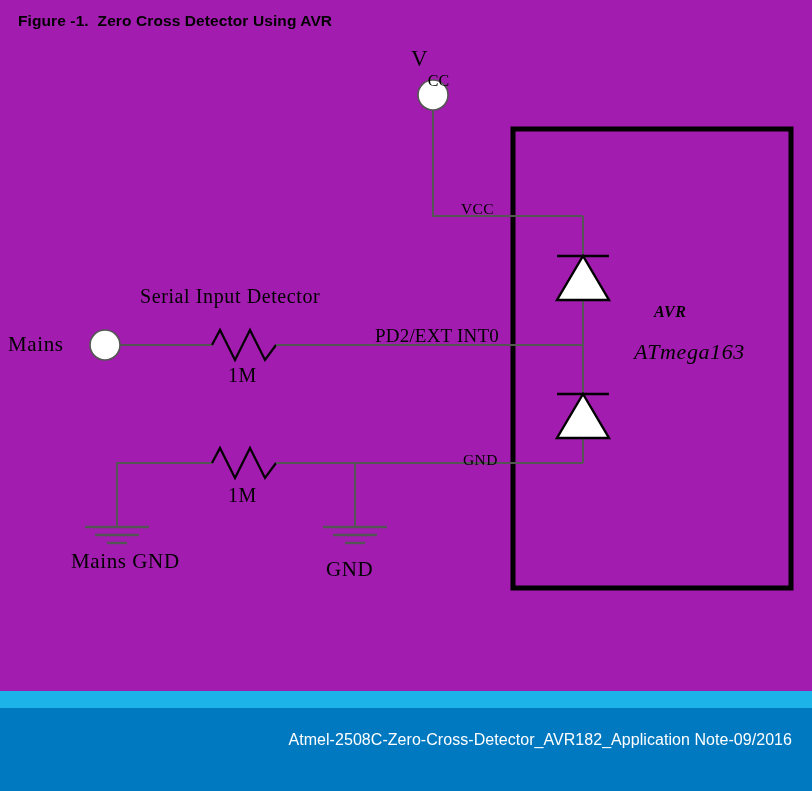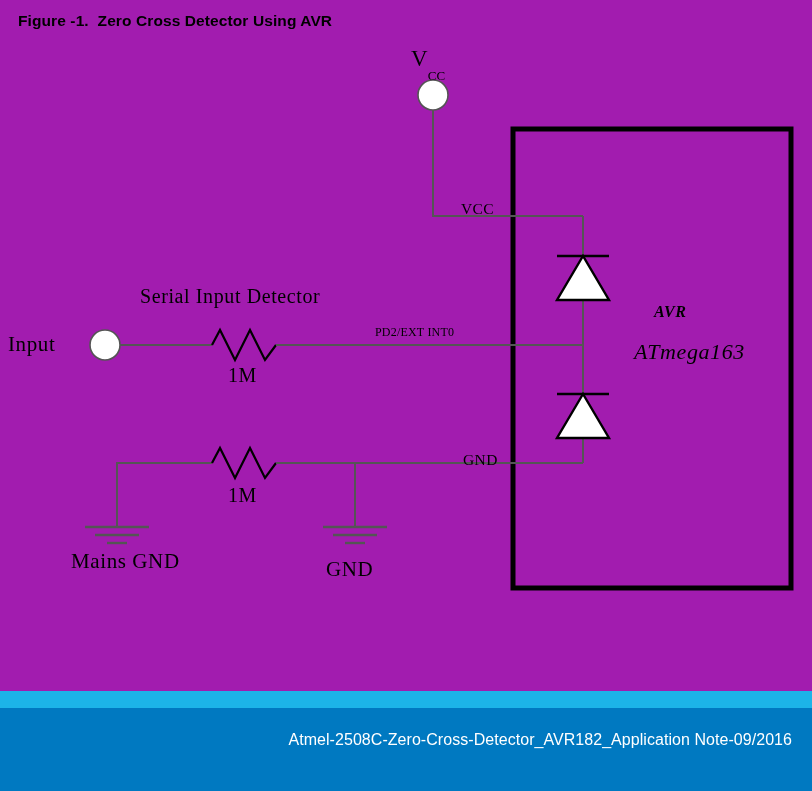--- a/index.html
+++ b/index.html
@@ -44,36 +44,36 @@
     font-family: "Liberation Serif", serif;
     color: #000000;
     white-space: pre;
   }
   #lbl-vcc-src {
     left: 411px;
     top: 46px;
     font-size: 23px;
   }
   #lbl-vcc-src sub {
-    font-size: 13px;
+    font-size: 16px;
     vertical-align: baseline;
     position: relative;
-    top: 14px;
+    top: 20px;
     letter-spacing: 0.3px;
   }
   #lbl-vcc-pin {
     left: 461px;
     top: 200px;
     font-size: 15.5px;
     letter-spacing: 0.4px;
   }
   #lbl-pd2 {
     left: 375px;
     top: 325px;
-    font-size: 12px;
+    font-size: 19px;
     letter-spacing: 0.2px;
   }
   #lbl-gnd-pin {
     left: 463px;
     top: 451px;
     font-size: 15.5px;
     letter-spacing: 0.4px;
   }
   #lbl-mains {
     left: 8px;
@@ -210,21 +210,21 @@
     </g>
 
   </svg>
 
   <div class="lbl" id="lbl-vcc-src"><span>V</span><sub>CC</sub></div>
 
   <div class="lbl" id="lbl-vcc-pin">VCC</div>
   <div class="lbl" id="lbl-pd2">PD2/EXT INT0</div>
   <div class="lbl" id="lbl-gnd-pin">GND</div>
 
-  <div class="lbl" id="lbl-mains">Input</div>
+  <div class="lbl" id="lbl-mains">Mains</div>
   <div class="lbl" id="lbl-serial-res">Serial Input Detector</div>
   <div class="lbl" id="lbl-r1">1M</div>
   <div class="lbl" id="lbl-r2">1M</div>
 
   <div class="lbl" id="lbl-mains-gnd">Mains GND</div>
   <div class="lbl" id="lbl-gnd-sym">GND</div>
 
   <div class="lbl" id="lbl-avr">AVR</div>
   <div class="lbl" id="lbl-atmega">ATmega163</div>
 

